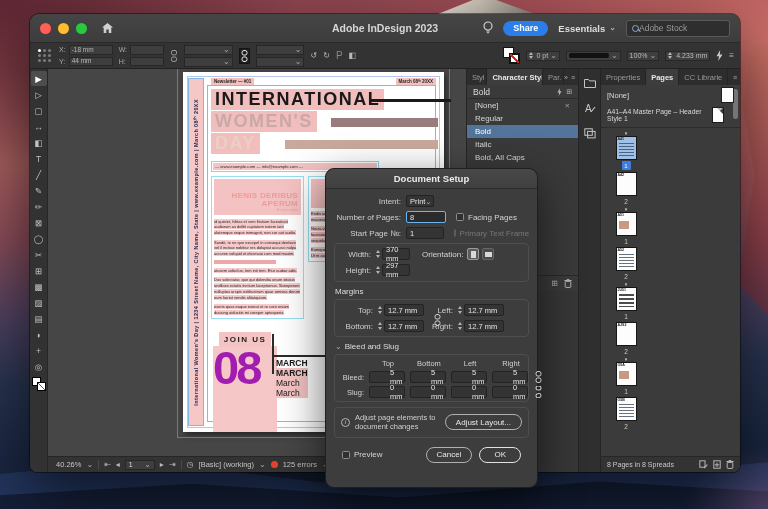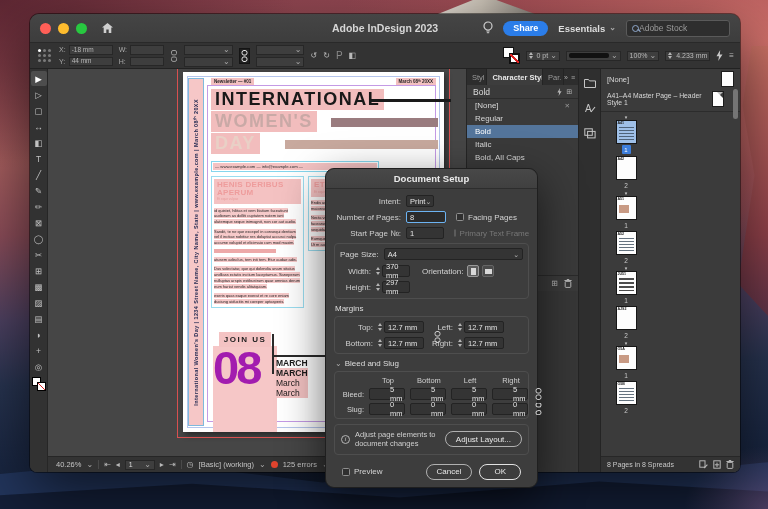--- a/index.html
+++ b/index.html
@@ -107,21 +107,21 @@
   .t1 { color:#191919; } .t2 { color:#c9a9a6; } .t3 { color:#e9d0c6; }
   .hline { position:absolute; top:10px; left:158px; width:82px; height:2.5px; background:#1a1a1a; }
   .bar1 { position:absolute; top:7px; left:120px; right:-2px; height:9px; background:#9a7c7f; }
   .bar2 { position:absolute; top:7px; left:74px; right:-2px; height:9px; background:#c8a99e; }
 
   .contact-frame { position:absolute; left:28px; top:89px; width:168px; border:1px solid rgba(120,210,235,.9); padding:1px; }
   .contact-frame span { display:block; background:#f4c3c3; font-size:4.2px; color:#2a2a2a; padding:1px 2px; white-space:nowrap; overflow:hidden; }
 
   .col { position:absolute; top:104px; width:93px; border:1px solid rgba(120,210,235,.75); padding:2px; }
   .col.c1 { left:28px; } .col.c2 { left:125px; }
-  .col-head { background:#f4c2c2; padding:2px 3px 3px; }
+  .col-head { background:#f4c2c2; padding:13px 3px 3px;text-align:right; }
   .col-head .h { font-size:8px; line-height:.95; font-weight:bold; color:#ee9c9c; letter-spacing:.3px; }
   .col-head .s { font-size:3.2px; color:#e79c9c; margin-top:1px; }
   .col p { margin-top:3.5px; font-size:4px; line-height:1.45; color:#1e1e1e; }
   .col p span { background:#f6caca; box-decoration-break:clone; -webkit-box-decoration-break:clone; }
   .mini-rule { margin-top:3.5px; width:62px; height:4px; background:#eda9a9; }
 
   .join-block { position:absolute; left:36px; top:260px; width:52px; height:15px; background:#f4c3c3; display:flex; align-items:center; justify-content:center; font-size:8px; font-weight:bold; letter-spacing:1.5px; color:#1c1c1c; }
   .vline { position:absolute; left:89px; top:262px; width:1.5px; height:40px; background:#2b2b2b; }
   .hline2 { position:absolute; left:89px; top:283px; width:118px; height:1.5px; background:#2b2b2b; }
   .pink-bottom { position:absolute; left:30px; top:274px; width:64px; bottom:0; background:#f6c7c7; }
@@ -555,20 +555,28 @@
         </span>
         <span class="sbtn">
           <svg width="12" height="11" viewBox="0 0 12 11">
               <rect x="0.8" y="0.8" width="7.5" height="6.5" fill="none" stroke="#c5c5c5"></rect>
               <rect x="3.6" y="3.4" width="7.5" height="6.5" fill="none" stroke="#c5c5c5"></rect>
             </svg>
         </span>
       </div>
 
       <div class="pages-panel">
+        <div class="ptabs">
+          <span class="ptab">Properties</span>
+          <span class="ptab active">Pages</span>
+          <span class="ptab">CC Librarie</span>
+          <span class="picons">
+              <span>≡</span>
+            </span>
+        </div>
         <div class="pp-scroll"></div>
         <div class="pp-row">
           <span>[None]</span>
           <span class="thumb"></span>
         </div>
         <div class="pp-row" style="padding-right:16px">
           <span style="font-size:6.8px">A41–A4 Master Page – Header Style 1</span>
           <span class="thumb folded"></span>
         </div>
         <div class="pp-div"></div>
@@ -683,27 +691,20 @@
       <div class="drow">
         <span class="dlab">Start Page №:</span>
         <span class="dfield w40">1</span>
         <span class="dcheck" style="margin-left:10px">
           <span class="cbox dis"></span>
           <span class="dlab dis" style="width:auto;flex:none;padding:0;text-align:left">Primary Text Frame</span>
         </span>
       </div>
 
       <div class="dgroup">
-        <div class="drow" style="margin-bottom:5px">
-          <span style="padding-right:5px">Page Size:</span>
-          <span class="dfield ddrop" style="flex:1">
-            <span>A4</span>
-            <span class="chev">⌄</span>
-          </span>
-        </div>
         <div class="drow" style="margin-bottom:4px">
           <span class="dlab" style="width:36px;flex:0 0 36px">Width:</span>
           <span class="stepper">
               <b class="up"></b>
               <b class="dn"></b>
             </span>
           <span class="dfield w52">370 mm</span>
           <span style="margin-left:12px">Orientation:</span>
           <span class="orient" style="margin-left:4px">
             <span class="obtn on">

